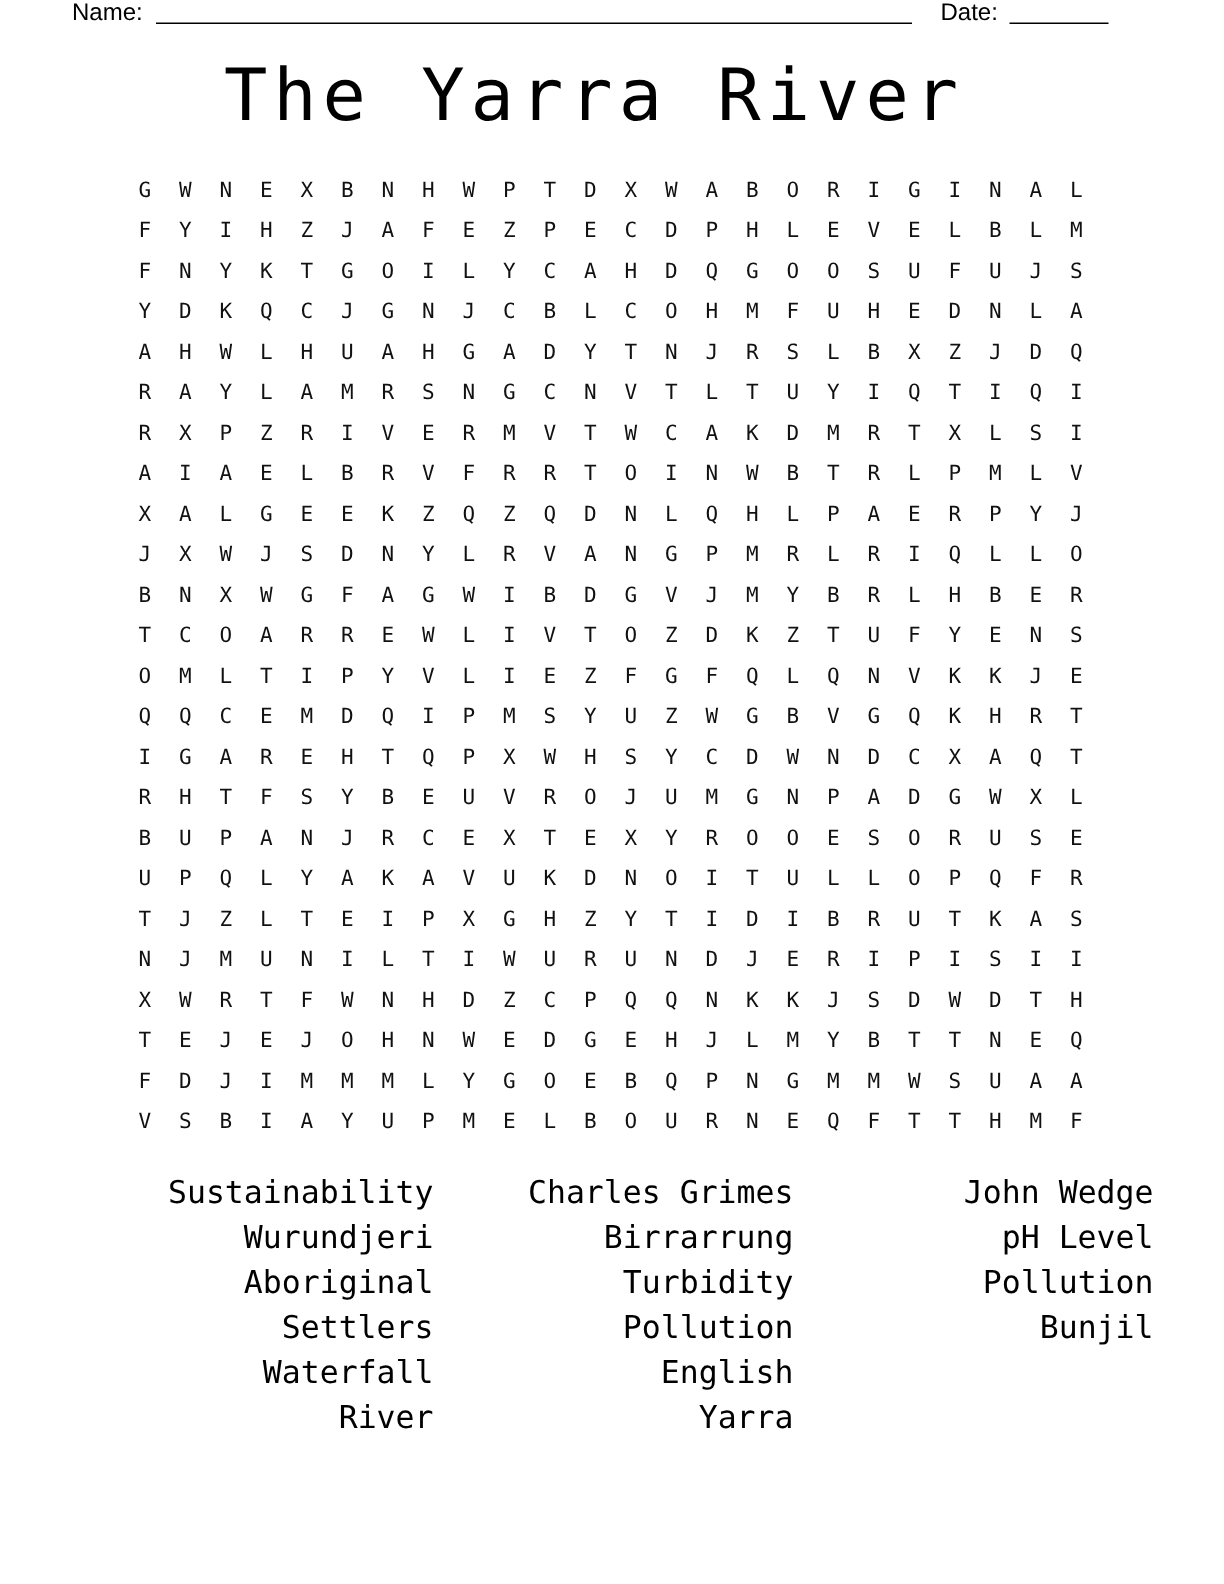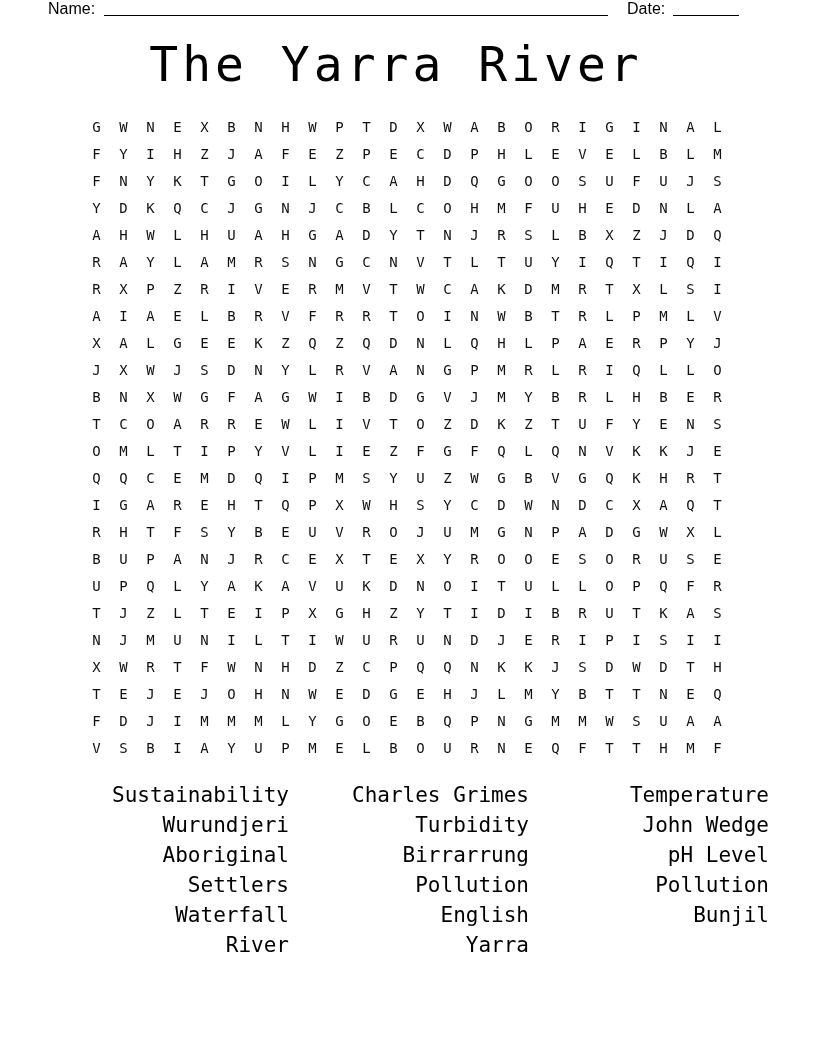--- a/index.html
+++ b/index.html
@@ -689,23 +689,22 @@
   </div>
 
 <div class="word-bank" id="word-bank">
     <span class="word">Sustainability</span>
     <span class="word">Wurundjeri</span>
     <span class="word">Aboriginal</span>
     <span class="word">Settlers</span>
     <span class="word">Waterfall</span>
     <span class="word">River</span>
     <span class="word">Charles Grimes</span>
+    <span class="word">Birrarrung</span>
     <span class="word">Turbidity</span>
-    <span class="word">Birrarrung</span>
     <span class="word">Pollution</span>
     <span class="word">English</span>
     <span class="word">Yarra</span>
-    <span class="word">Temperature</span>
     <span class="word">John Wedge</span>
     <span class="word">pH Level</span>
     <span class="word">Pollution</span>
     <span class="word">Bunjil</span>
   </div>
 
 </body></html>

